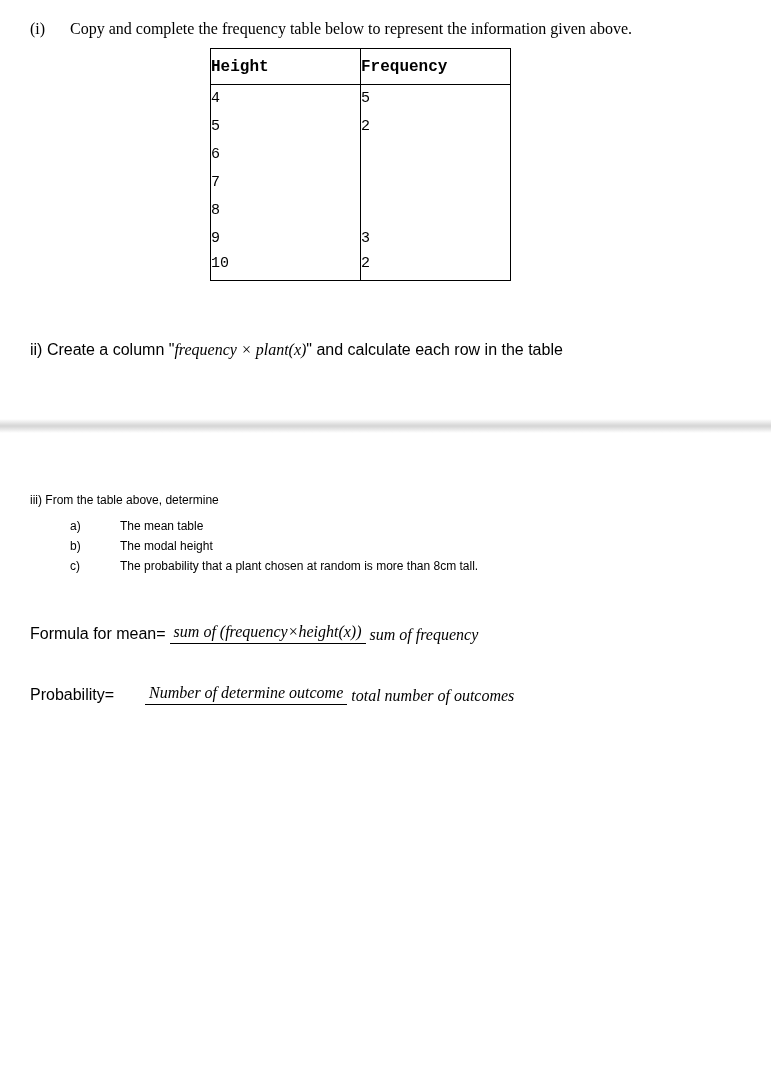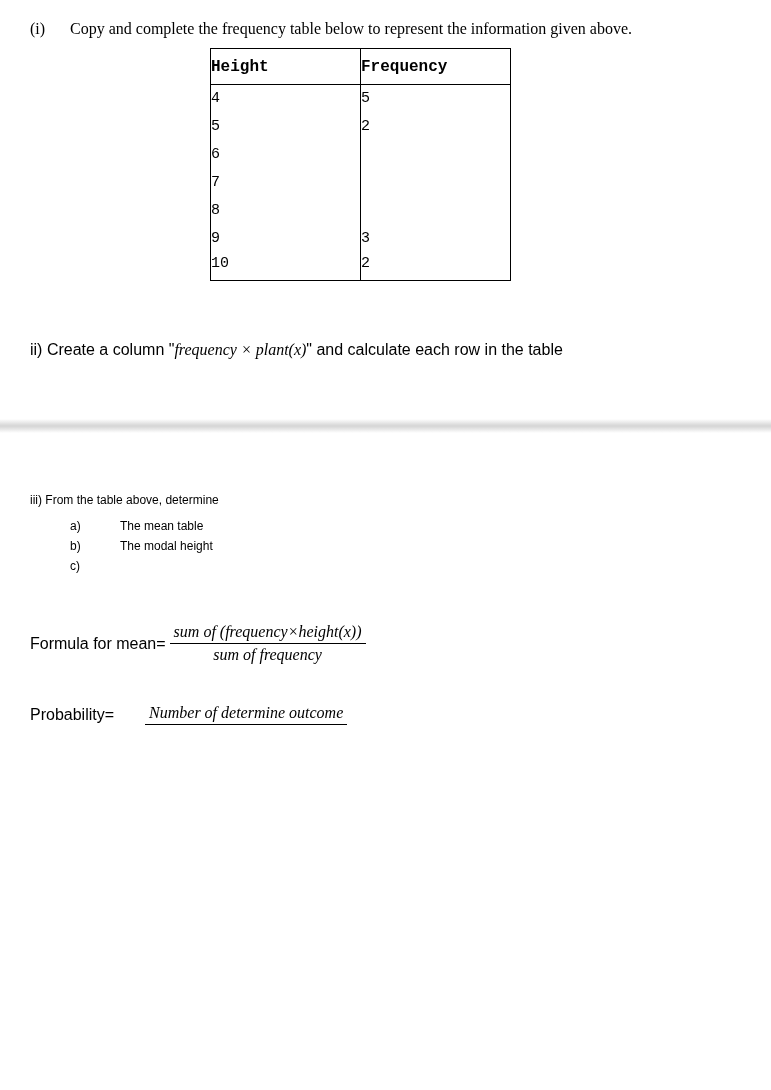--- a/index.html
+++ b/index.html
@@ -79,21 +79,20 @@
     .formula-block {
       margin-top: 50px;
       font-family: Arial, Helvetica, sans-serif;
       font-size: 16px;
       display: flex;
       align-items: center;
       text-align: center;
     }
     .fraction {
       display: inline-flex;
-      flex-direction: column;
       align-items: center;
       font-family: "Times New Roman", Times, serif;
       font-style: italic;
       vertical-align: middle;
       margin-left: 4px;
     }
     .fraction .num {
       border-bottom: 1.2px solid #000;
       padding: 0 4px 2px 4px;
       white-space: nowrap;
@@ -162,30 +161,32 @@
     <div class="sub-item">
       <div class="sub-marker">a)</div>
       <div>The mean table</div>
     </div>
     <div class="sub-item">
       <div class="sub-marker">b)</div>
       <div>The modal height</div>
     </div>
     <div class="sub-item">
       <div class="sub-marker">c)</div>
+      <div>The probability that a plant chosen at random is more than 8cm tall.</div>
     </div>
   </div>
 </div>
 
 <div class="formula-block">
   <span>Formula for mean=</span>
   <span class="fraction">
     <span class="num">sum of (frequency×height(x))</span>
     <span class="den">sum of frequency</span>
   </span>
 </div>
 
 <div class="formula-block" style="margin-top:40px;gap:27px;">
   <span>Probability=</span>
   <span class="fraction">
     <span class="num">Number of determine outcome</span>
+    <span class="den">total number of outcomes</span>
   </span>
 </div>
 
 </body></html>

